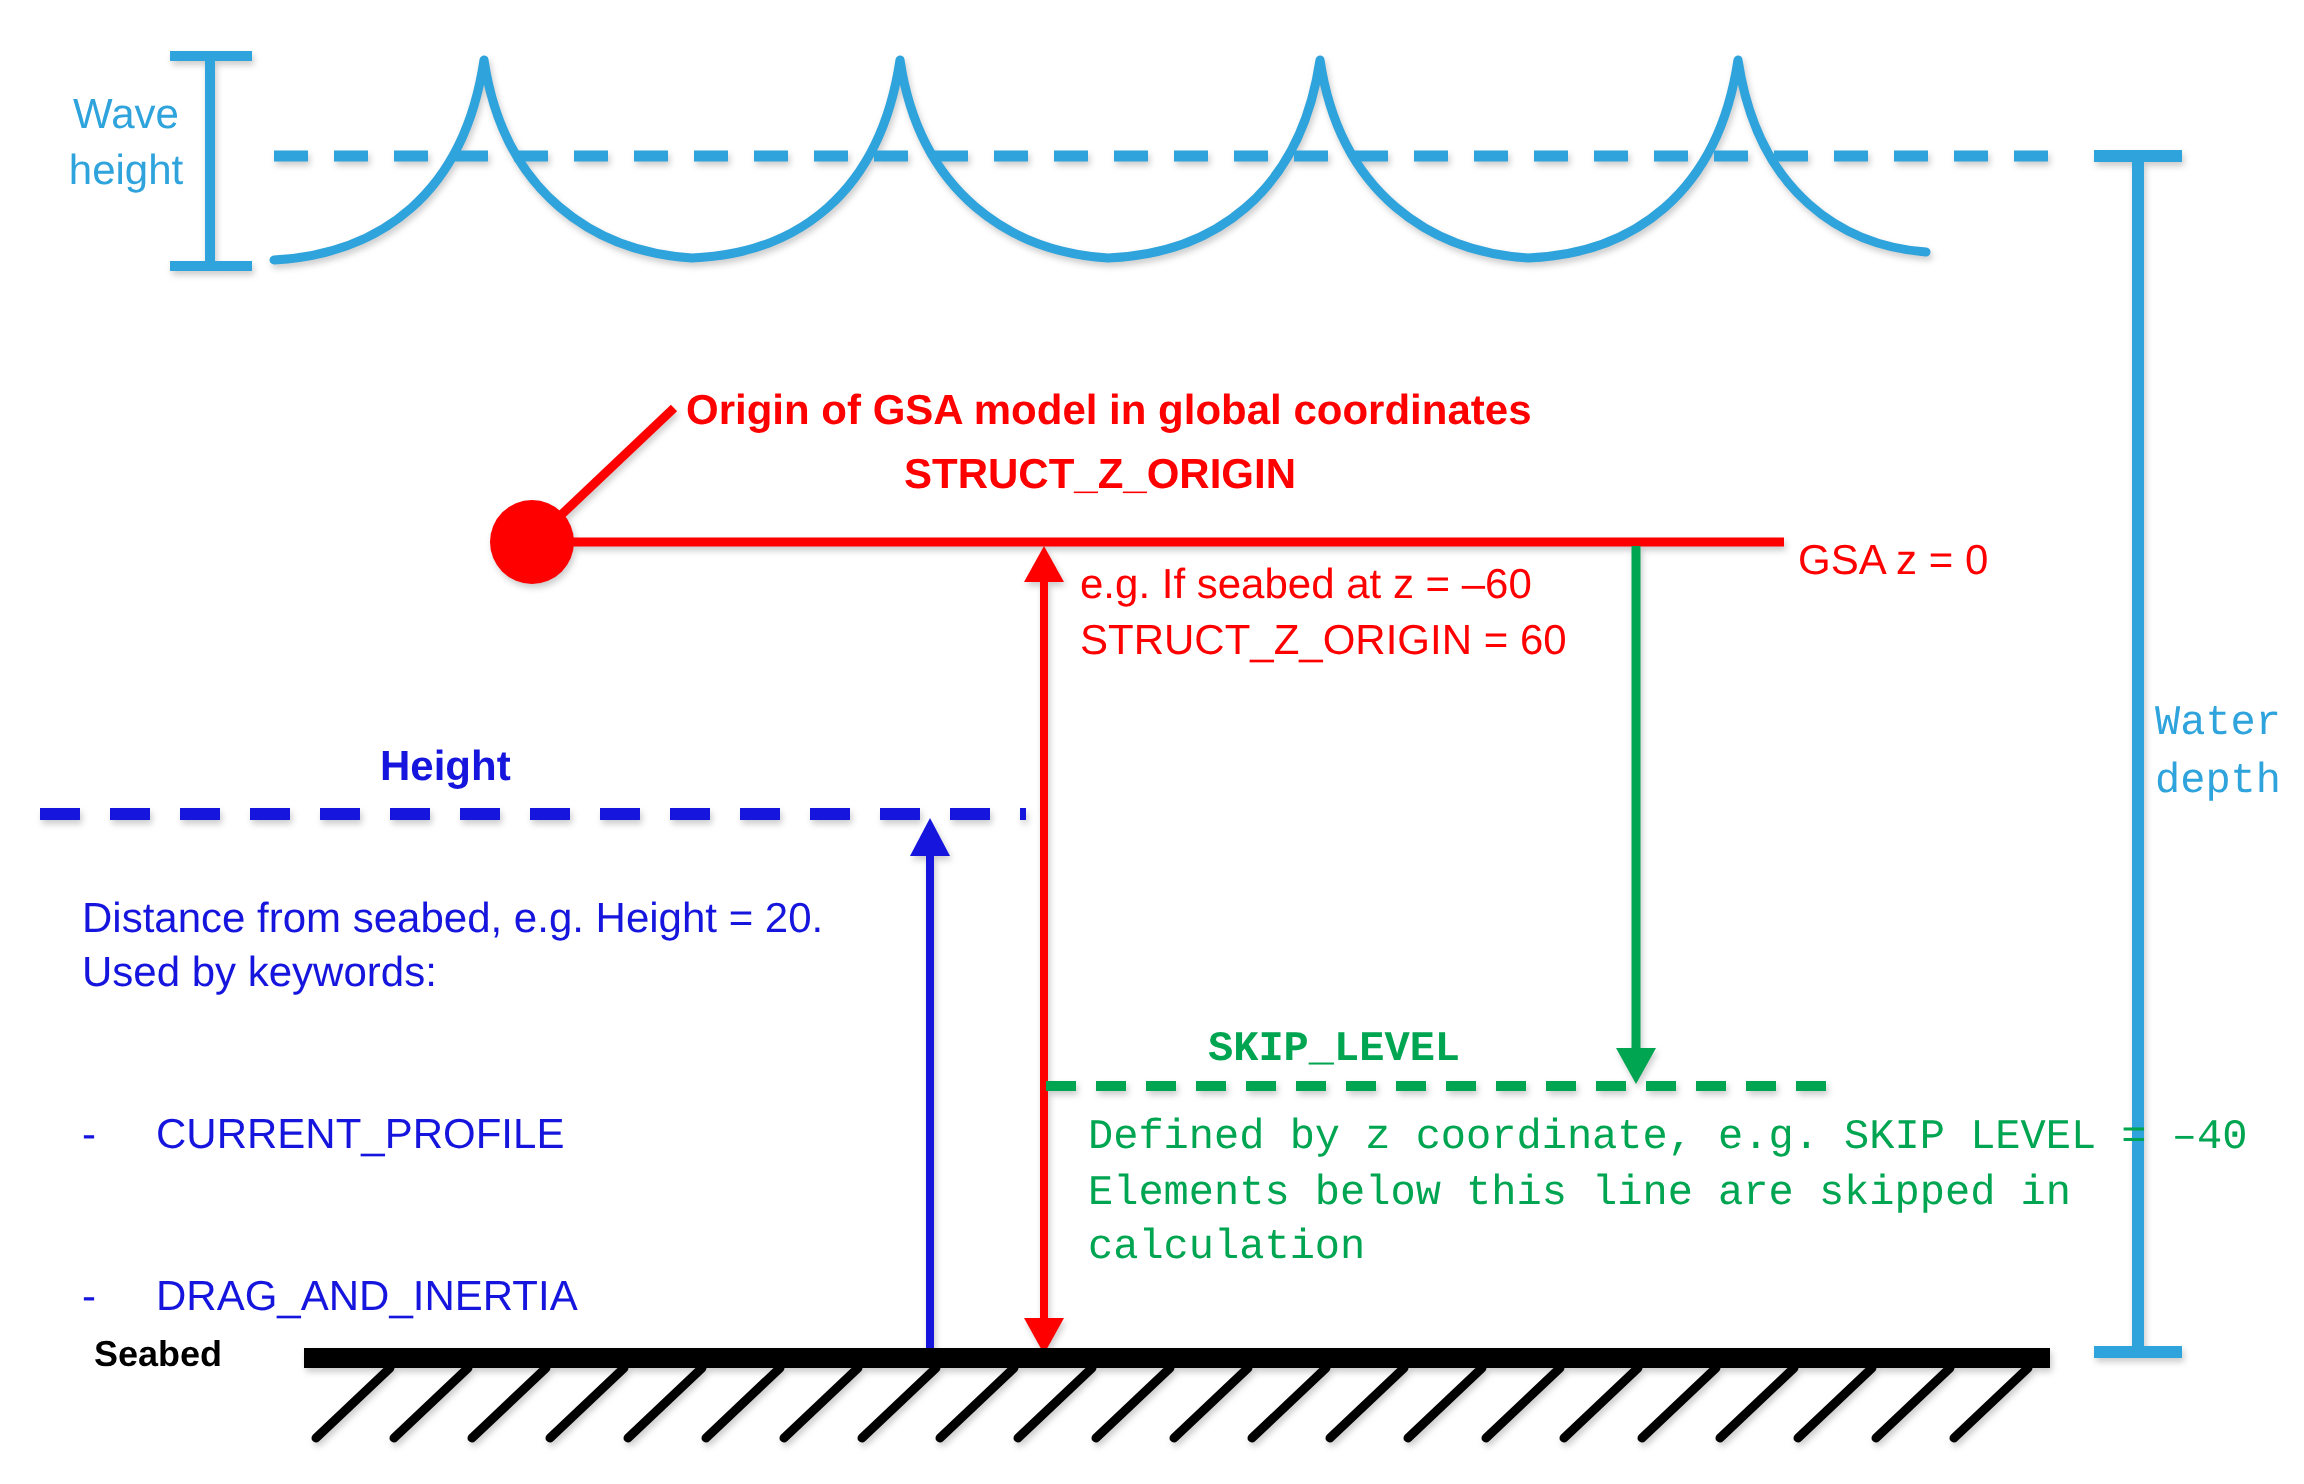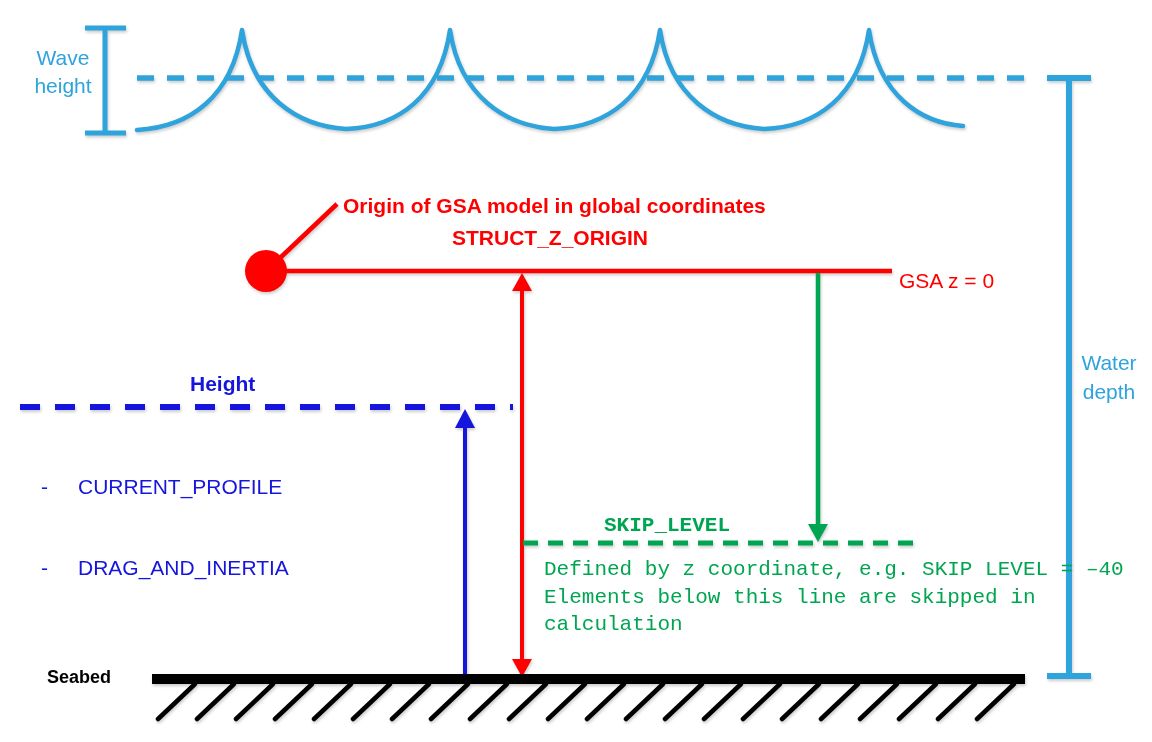--- a/index.html
+++ b/index.html
@@ -25,21 +25,21 @@
   .cyan  { color: var(--cyan,  #2ea3dc); }
   .red   { color: var(--red,   #fe0000); }
   .blue  { color: var(--blue,  #1515dd); }
   .green { color: var(--green, #00a551); font-family: Liberation Mono, monospace; }
   .ink   { color: var(--ink,   #000000); }
   .bold  { font-weight: bold; }
   .center { text-align: center; }
   .nowrap { white-space: nowrap; }
 
   .wave-height-label { left: 18px; top: 44px; width: 90px; line-height: 28px; }
-  .water-depth-label { left: 1072px; top: 348px; width: 74px; line-height: 29px; }
+  .water-depth-label { left: 1072px; top: 348px; width: 74px; line-height: 29px; font-family: Liberation Mono, monospace; }
   .origin-note      { left: 343px; top: 192px; }
   .struct-keyword   { left: 414px; top: 224px; margin-left: 38px; }
   .gsa-z            { left: 899px; top: 267px; }
   .origin-example   { left: 540px; top: 279px; line-height: 27.5px; }
   .skip-keyword     { left: 604px; top: 512px; }
   .skip-note        { left: 544px; top: 556px; line-height: 27.5px; }
   .height-title     { left: 190px; top: 370px; }
   .height-note      { left: 41px; top: 419px; }
   .kw-row .dash     { display: inline-block; width: 37px; }
   .seabed-label     { left: 47px; top: 664px; font-size: 18px; }
@@ -148,29 +148,33 @@
 
   <div class="lbl cyan center water-depth-label">Water
 depth</div>
 
   <div class="lbl red bold nowrap origin-note">Origin of GSA model in global coordinates</div>
 
   <div class="lbl red bold nowrap struct-keyword">STRUCT_Z_ORIGIN</div>
 
   <div class="lbl red nowrap gsa-z">GSA z = 0</div>
 
+  <div class="lbl red origin-example">e.g. If seabed at z = –60
+STRUCT_Z_ORIGIN = 60</div>
 
   <div class="lbl green bold nowrap skip-keyword">SKIP_LEVEL</div>
 
   <div class="lbl green skip-note">Defined by z coordinate, e.g. SKIP LEVEL = –40
 Elements below this line are skipped in calculation</div>
 
   <div class="lbl blue bold nowrap height-title">Height</div>
 
   <div class="lbl blue height-note">
+    <div>Distance from seabed, e.g. Height = 20.
+Used by keywords:</div>
     <div class="kw-row">
       <span class="dash">-</span><span>CURRENT_PROFILE</span>
     </div>
     <div class="kw-row">
       <span class="dash">-</span><span>DRAG_AND_INERTIA</span>
     </div>
   </div>
 
   <div class="lbl ink bold nowrap seabed-label">Seabed</div>
 

